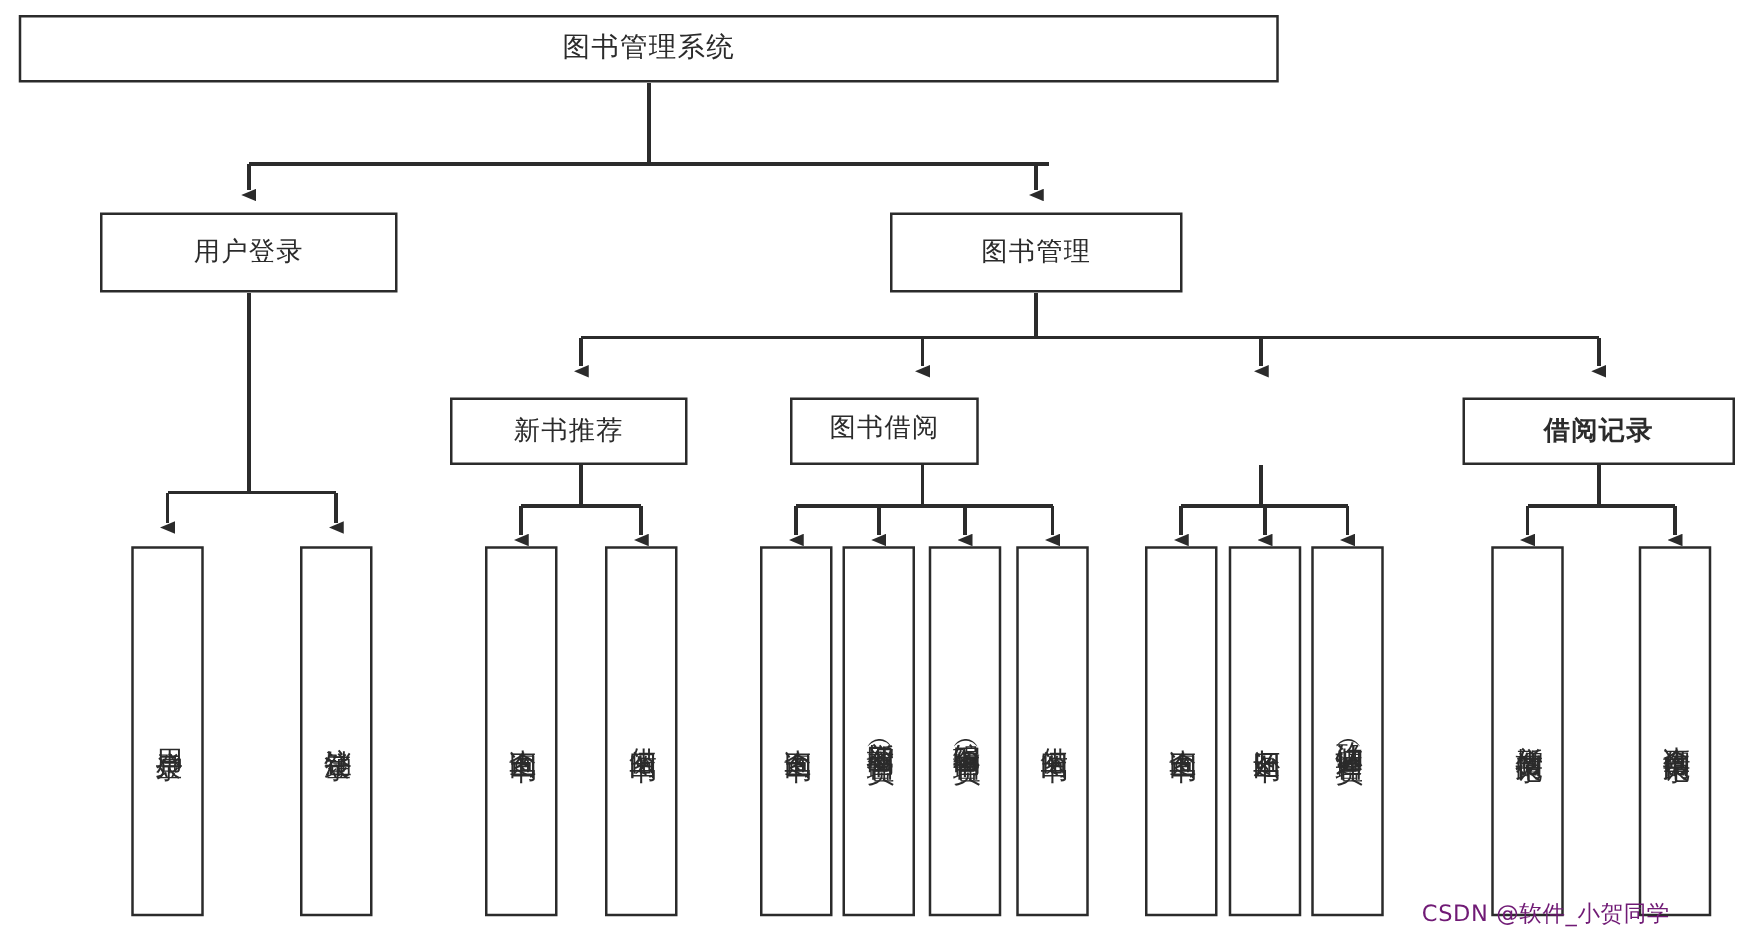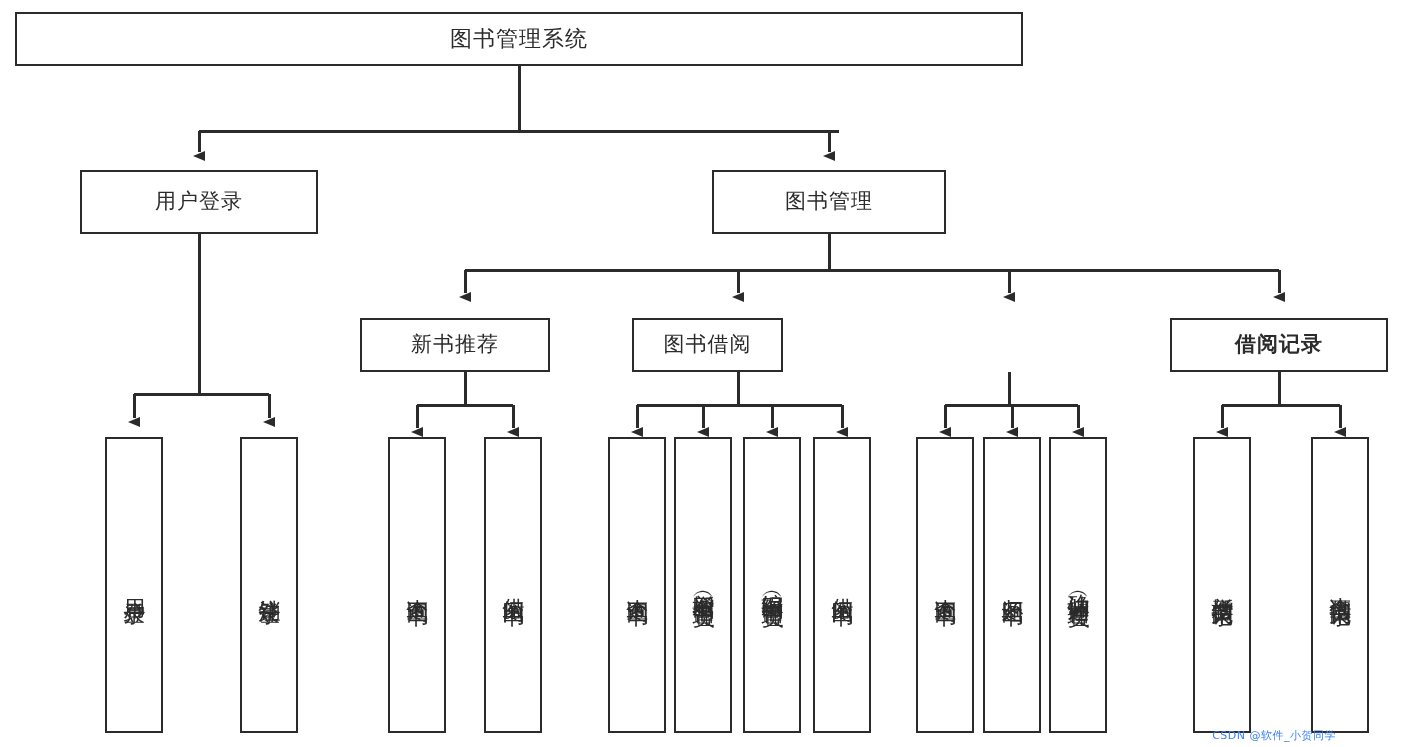--- a/index.html
+++ b/index.html
@@ -51,22 +51,22 @@
     letter-spacing:2px;
     white-space:nowrap;
     color:#2b2b2b;
   }
 
   
   #watermark{
     position:absolute;
     right:8px;
     bottom:4px;
-    font-size:11px;
-    color:#3b82f6;
+    font-size:18px;
+    color:#701a75;
     letter-spacing:0.5px;
     white-space:nowrap;
     pointer-events:none;
     margin-top:28px;
   }
 </style>
 </head>
 <body>
 
 <div id="canvas">
@@ -130,21 +130,21 @@
   </div>
 
   <div class="node horiz" style="left:360px;top:318px;width:190px;height:54px;">
     <span>新书推荐</span>
   </div>
 
   <div class="node horiz" style="left:712px;top:170px;width:234px;height:64px;">
     <span>图书管理</span>
   </div>
 
-  <div class="node horiz" style="left:632px;top:318px;width:151px;height:54px;">
+  <div class="node horiz" style="left:632px;top:318px;width:151px;height:54px;font-family:Liberation Mono, monospace;">
     <span>图书借阅</span>
   </div>
 
 
   <div class="node horiz" style="left:1170px;top:318px;width:218px;height:54px;font-weight:bold;">
     <span>借阅记录</span>
   </div>
 
   <div class="node vert" style="left:105px;top:437px;width:58px;height:296px;">
     <span class="vlabel">用户登录</span>

